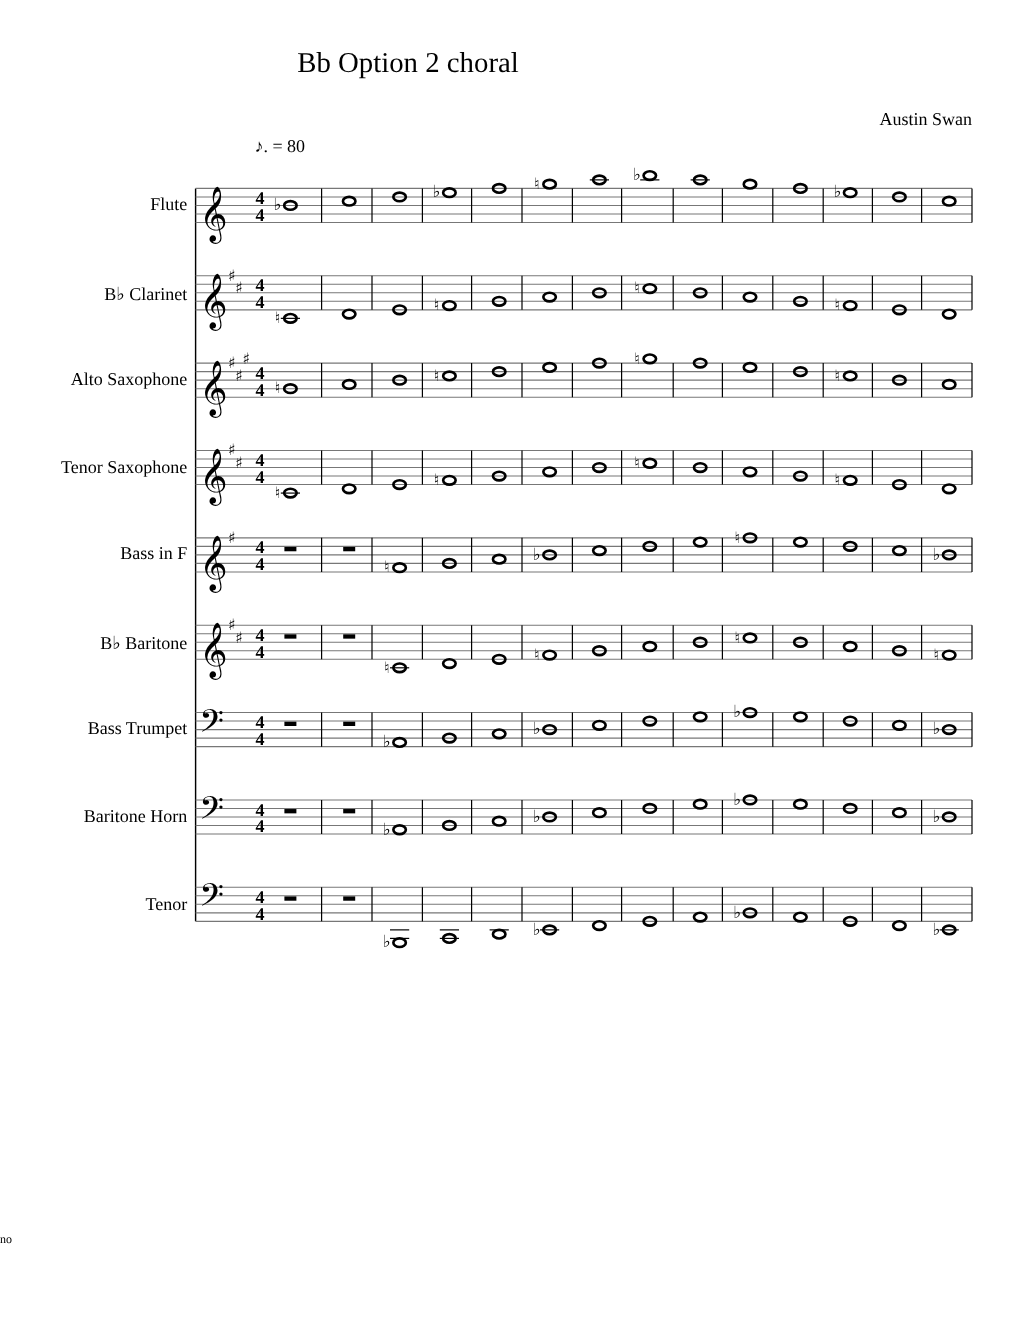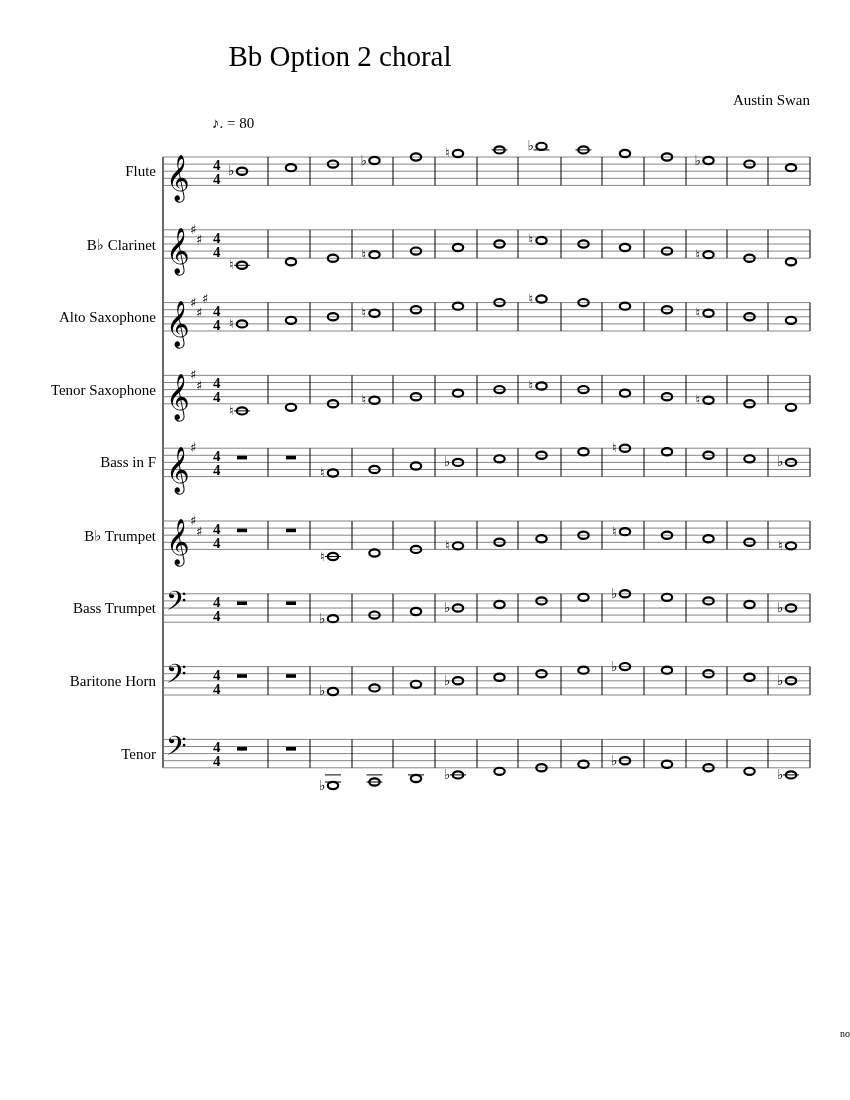--- a/index.html
+++ b/index.html
@@ -1,37 +1,37 @@
 <!DOCTYPE html>
 <html><head>
 <meta charset="utf-8">
 <style>
   html, body { margin:0; padding:0; background:#ffffff; }
   body { width:850px; height:1100px; position:relative; overflow:hidden; font-family:"Liberation Serif", "DejaVu Serif", serif; color:#000; }
-  .title { position:absolute; left:0; width:680px; top:40px; text-align:center; font-size:29px; }
+  .title { position:absolute; left:0; width:680px; top:40px; text-align:center; font-size:24px; }
   .composer { position:absolute; right:40px; top:92px; font-size:15px; }
   .tempo { position:absolute; left:212px; top:115px; font-size:15px; font-weight:normal; }
-  .footer { position:absolute; left:0; width:850px; top:1028px; text-align:right; font-size:10px; }
+  .footer { position:absolute; left:0; width:850px; top:1028px; text-align:left; font-size:10px; }
   .label { position:absolute; right:694px; font-size:15px; white-space:nowrap; text-align:center; }
   svg#score { position:absolute; left:0; top:0; }
 </style>
 </head>
 <body>
 
 <div class="title">Bb Option 2 choral</div>
 <div class="composer">Austin Swan</div>
 <div class="tempo">♪. = 80</div>
 
 <div>
   <div class="label" style="top:163px">Flute</div>
   <div class="label" style="top:236px">B♭ Clarinet</div>
   <div class="label" style="top:309px">Alto Saxophone</div>
   <div class="label" style="top:382px">Tenor Saxophone</div>
   <div class="label" style="top:454px">Bass in F</div>
-  <div class="label" style="top:527px">B♭ Trumpet</div>
+  <div class="label" style="top:527px">B♭ Baritone</div>
   <div class="label" style="top:600px">Bass Trumpet</div>
   <div class="label" style="top:673px">Baritone Horn</div>
   <div class="label" style="top:746px">Tenor</div>
 </div>
 
 <svg id="score" width="850" height="1100" xmlns="http://www.w3.org/2000/svg">
     <line x1="163" y1="157" x2="163" y2="767.8" stroke="#000" stroke-width="1.2"></line>
     <line x1="163" y1="157" x2="810" y2="157" stroke="#777" stroke-width="0.9"></line>
     <line x1="163" y1="164.1" x2="810" y2="164.1" stroke="#777" stroke-width="0.9"></line>
     <line x1="163" y1="171.2" x2="810" y2="171.2" stroke="#777" stroke-width="0.9"></line>

